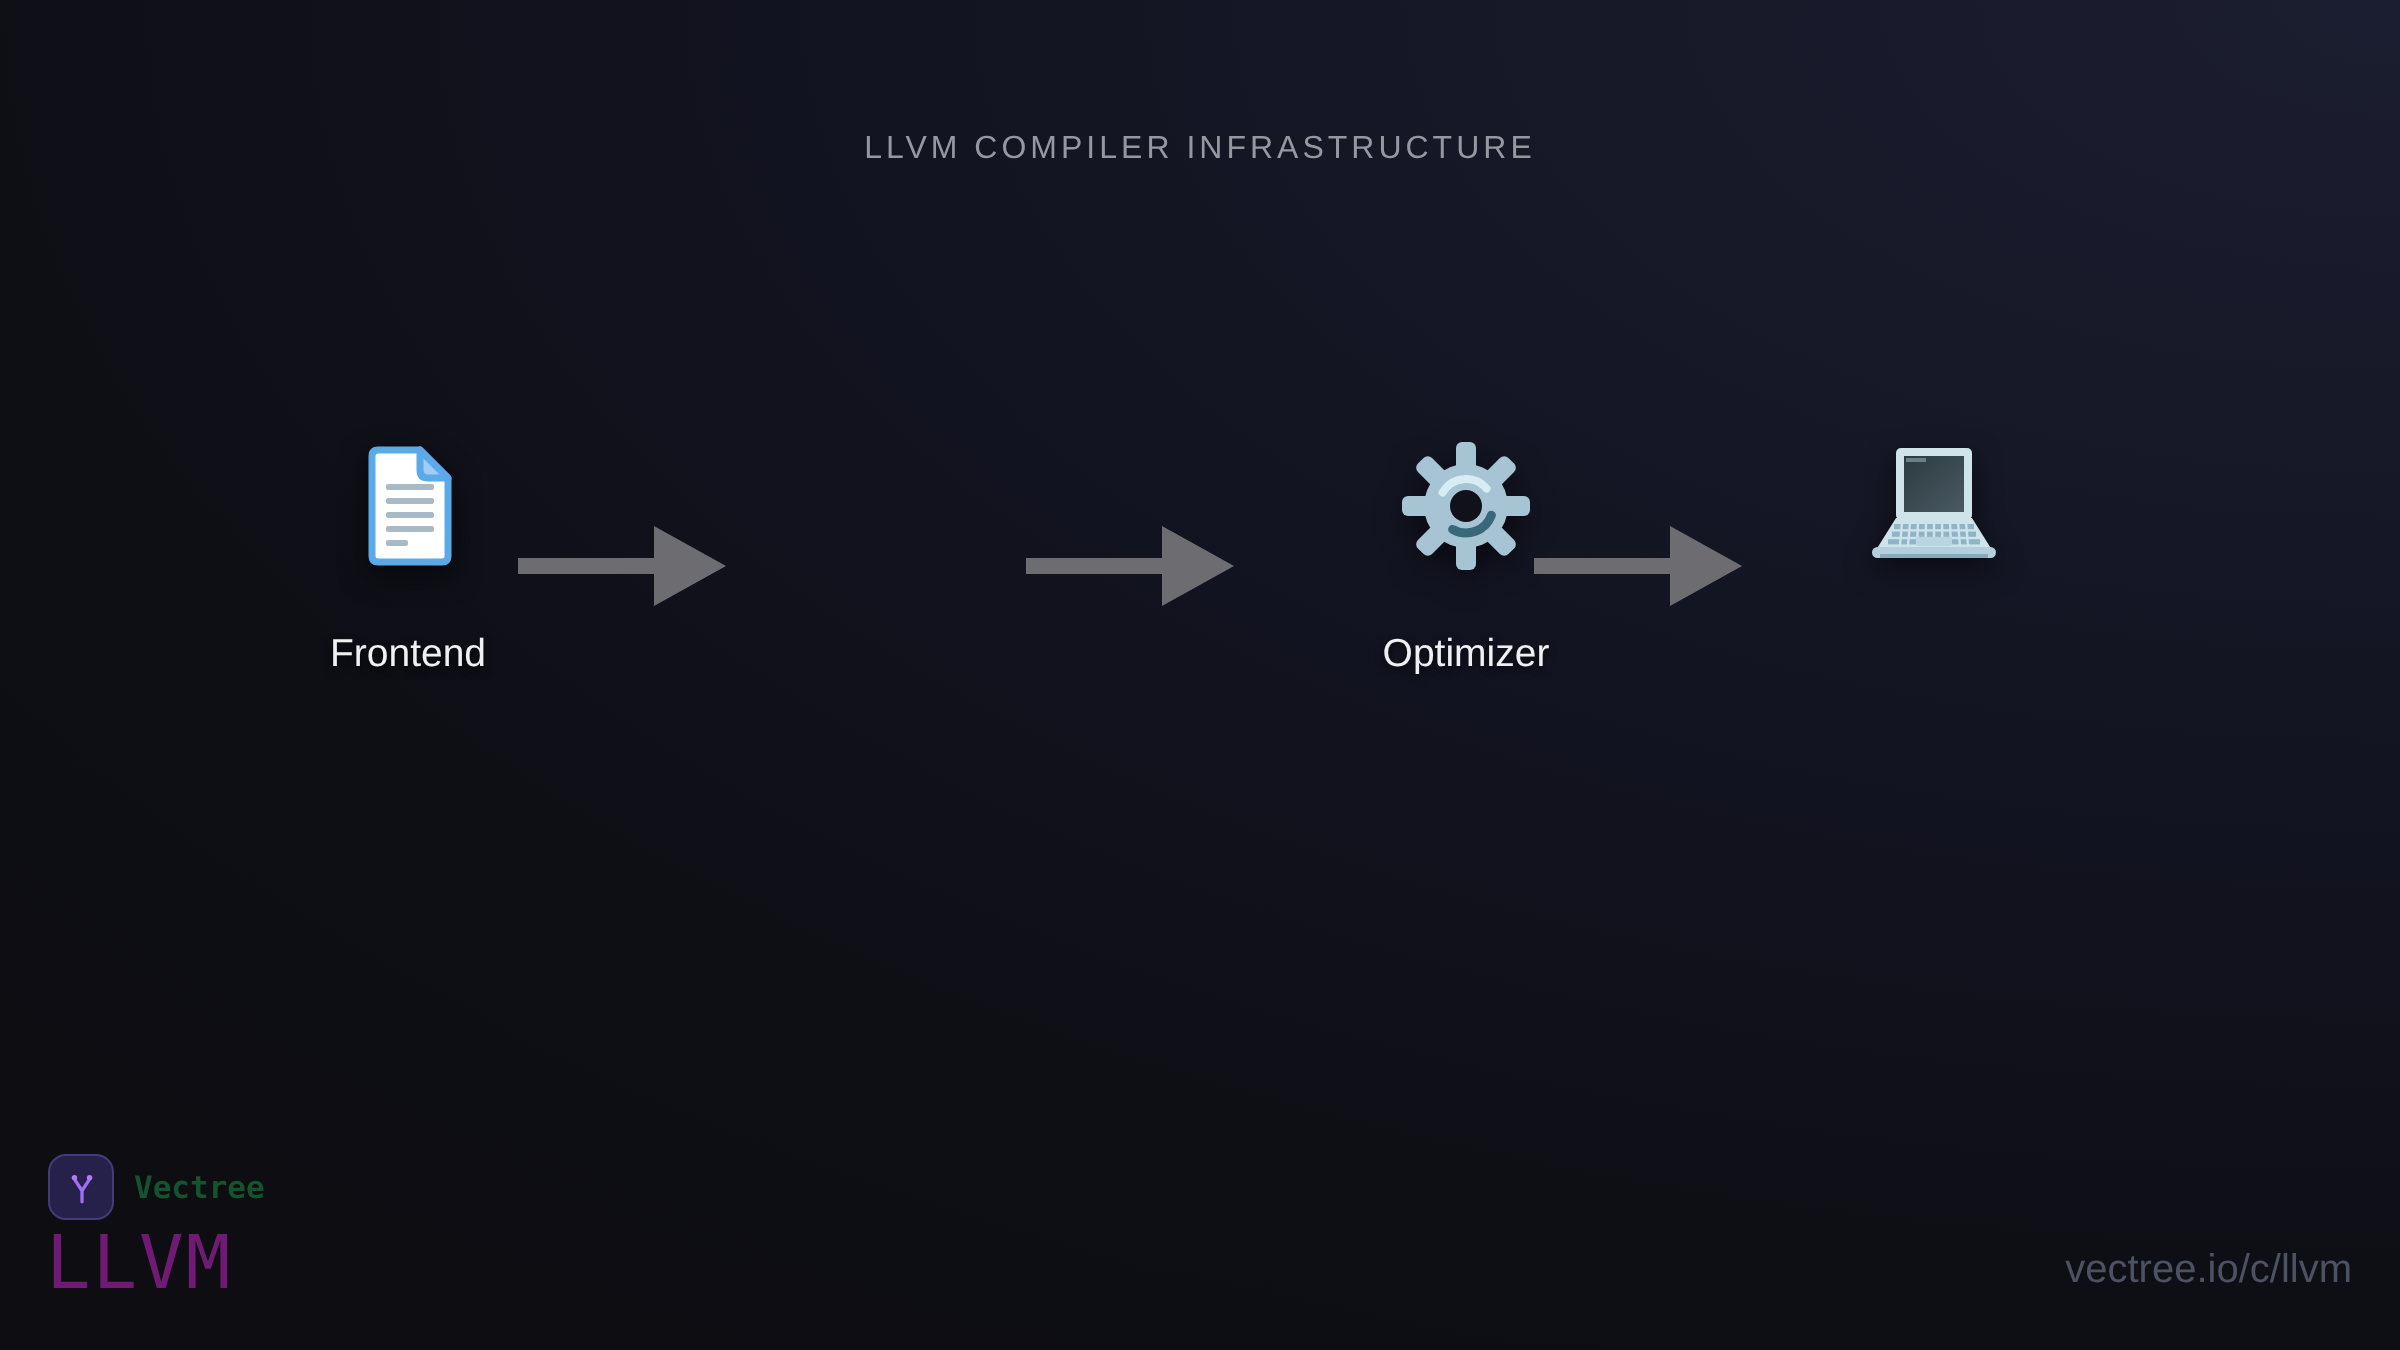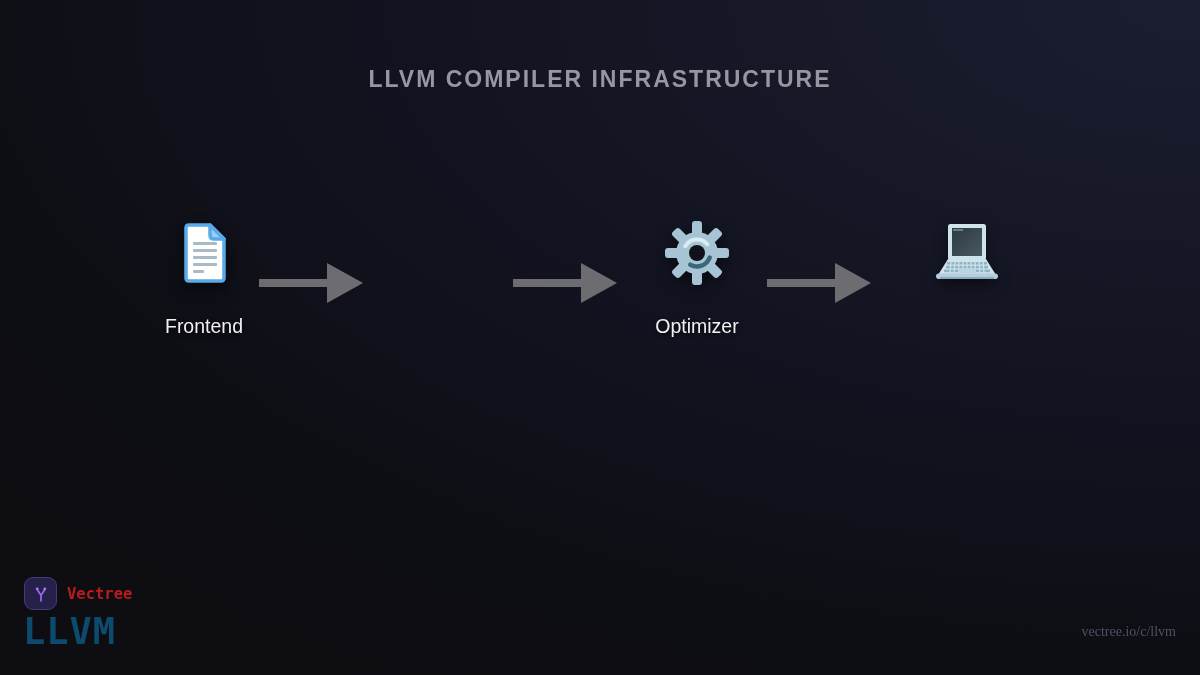--- a/index.html
+++ b/index.html
@@ -10,22 +10,22 @@
     background:
       radial-gradient(130% 120% at 100% 0%,
         #1b1e30 0%, #161827 30%, #121320 52%, #0e0f15 78%, #0d0d12 100%);
     color: #f0f0f2;
   }
 
   .stage-title {
     position: absolute;
     top: 66px; left: 0; right: 0;
     text-align: center;
-    font-size: 23px;
-    font-weight: bold;
+    font-size: 16px;
+    font-weight: normal;
     letter-spacing: 2px;
     color: #9597a1;
   }
 
   .flow { position: absolute; inset: 0; padding-left: 12px; }
 
   .node {
     position: absolute;
     top: 217px;
     width: 180px;
@@ -37,21 +37,21 @@
     filter: drop-shadow(0 5px 7px rgba(0,0,0,0.55));
   }
   .node-label {
     margin-top: 22px;
     font-size: 19.5px;
     color: #f0f0f2;
     text-shadow: 0 2px 4px rgba(0,0,0,0.7);
   }
   .node-frontend  { left: 114px; }
   .node-llvm-ir   { left: 368px; }
-  .node-optimizer { left: 607px; }
+  .node-optimizer { left: 643px; }
   .node-backend   { left: 877px; }
 
   .arrow {
     position: absolute;
     top: 262px;
     width: 104px; height: 42px;
   }
   .arrow-1 { left: 259px; }
   .arrow-2 { left: 513px; }
   .arrow-3 { left: 767px; }
@@ -67,36 +67,36 @@
     width: 33px; height: 33px;
     border-radius: 9px;
     background: #25214a;
     border: 1px solid #433c78;
     display: flex; align-items: center; justify-content: center;
   }
   .brand-name {
     font-family: "DejaVu Sans Mono", monospace;
     font-weight: bold;
     font-size: 15.5px;
-    color: #b91c1c;
+    color: #14532d;
   }
   .footer-topic {
     position: absolute;
     left: 23px; top: 610px;
     font-family: "DejaVu Sans Mono", monospace;
-    font-weight: bold;
+    font-weight: normal;
     font-size: 37px;
     letter-spacing: 1px;
-    color: #0c4a6e;
+    color: #701a75;
   }
   .footer-url {
     position: absolute;
     right: 24px; top: 624px;
-    font-family: Liberation Serif, serif;
-    font-size: 14px;
+    font-family: Liberation Sans, sans-serif;
+    font-size: 20px;
     color: #4d5263;
   }
 </style>
 </head>
 <body>
 
 <div class="stage-title">LLVM COMPILER INFRASTRUCTURE</div>
 
 <div class="flow">
 

